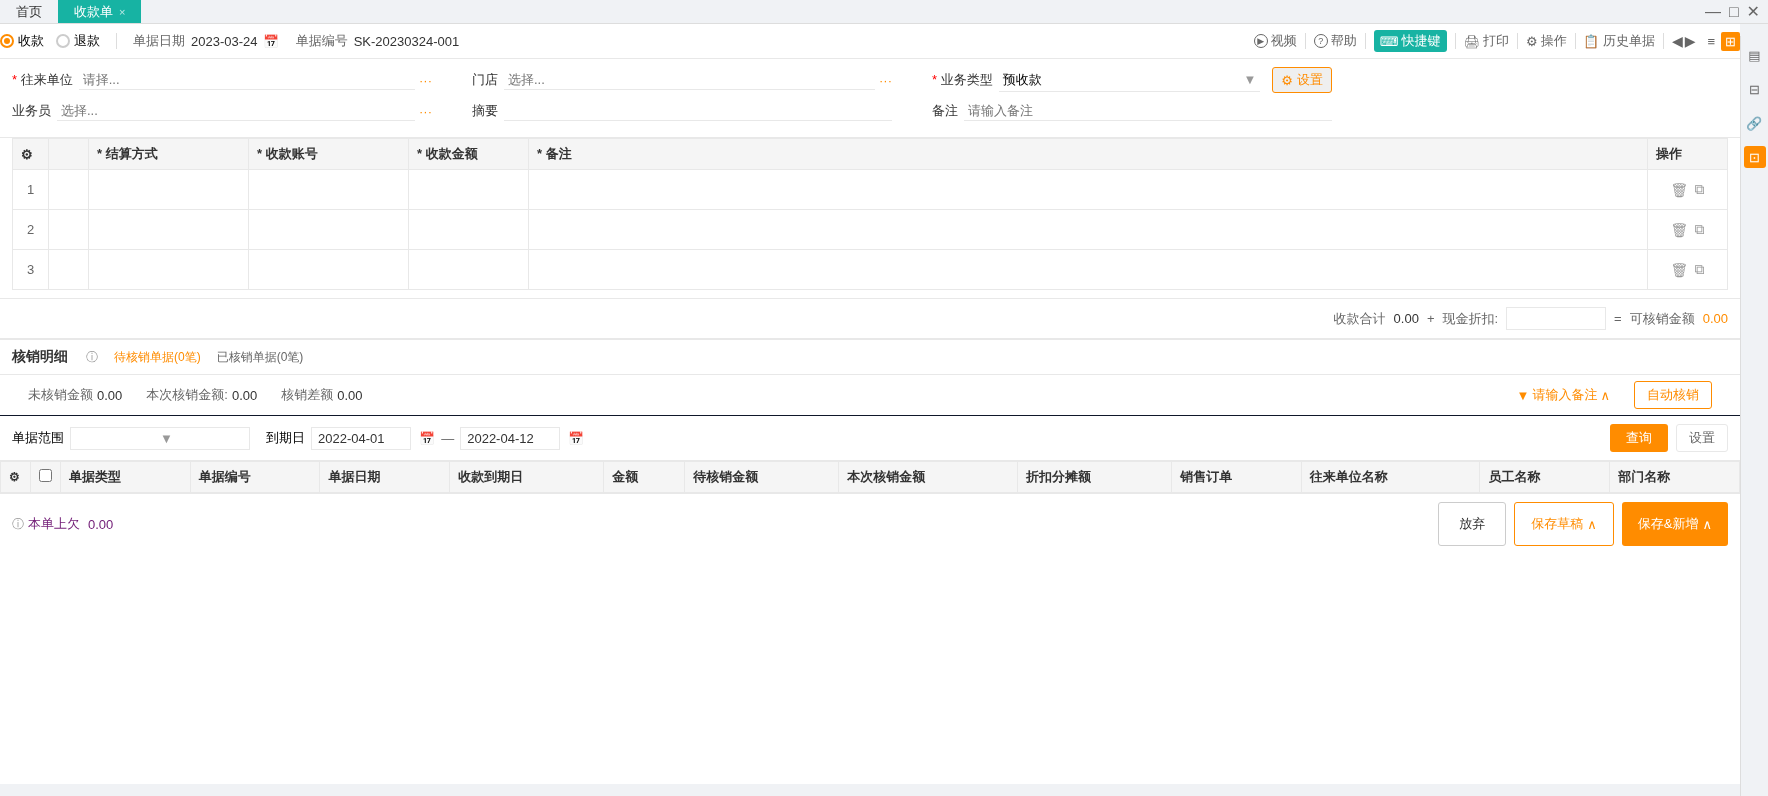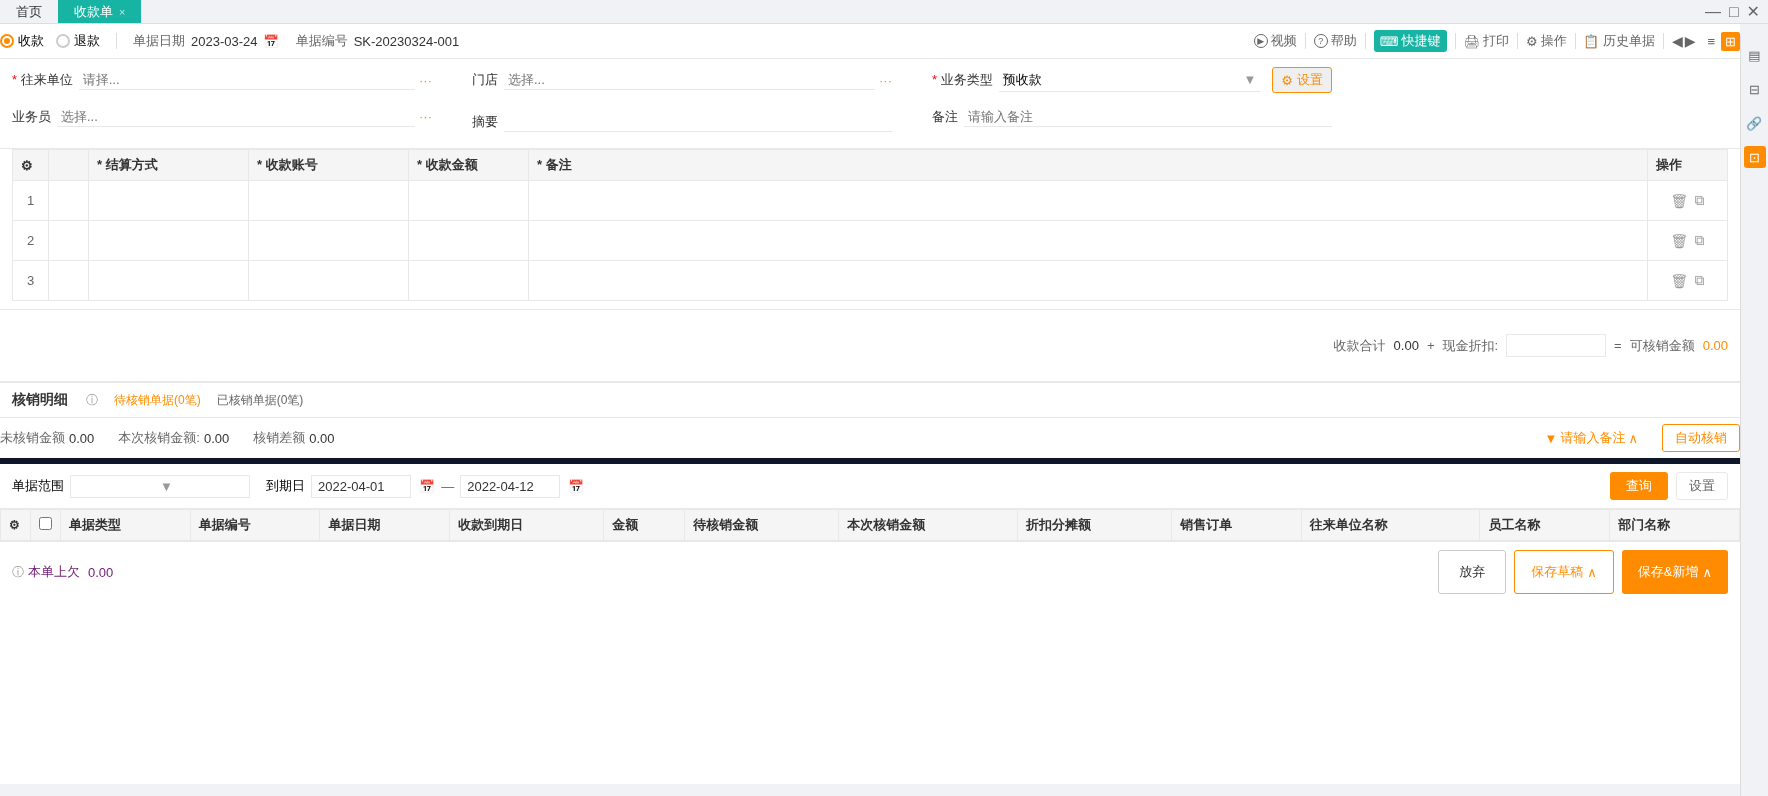--- a/index.html
+++ b/index.html
@@ -272,21 +272,21 @@
     .row-num-cell {
       text-align: center;
       color: #666;
     }
 
     
     .summary-row {
       display: flex;
       align-items: center;
       justify-content: flex-end;
-      padding: 24px 12px;
+      padding: 8px 12px;
       gap: 8px;
       border-top: 1px solid #e8e8e8;
       flex-shrink: 0;
     }
     .summary-label {
       color: #666;
     }
     .summary-value {
       color: #333;
     }
@@ -330,23 +330,23 @@
       cursor: pointer;
       font-size: 12px;
     }
     .hexiao-tab.inactive {
       color: #666;
     }
 
     .hexiao-stats {
       display: flex;
       align-items: center;
-      padding: 6px 0;
+      padding: 6px 28px;
       gap: 24px;
-      border-bottom: 6px solid #0f172a;
+      border-bottom: 1px solid #0f172a;
     }
     .stat-item {
       display: flex;
       align-items: center;
       gap: 4px;
     }
     .stat-label {
       color: #666;
     }
     .stat-value {
@@ -643,21 +643,21 @@
       </div>
     </div>
     <div class="form-row">
 
       <div class="form-field" style="flex:2; max-width:420px;">
         <span class="field-label">业务员</span>
         <input class="field-input" type="text" placeholder="选择..." style="">
         <span class="field-more">···</span>
       </div>
 
-      <div class="form-field" style="flex:2; max-width:420px; margin-left:40px;margin-top:11px;">
+      <div class="form-field" style="flex:2; max-width:420px; margin-left:40px;">
         <span class="field-label">摘要</span>
         <input class="field-input" type="text" style="">
       </div>
 
       <div class="form-field" style="flex:2; max-width:400px; margin-left:40px;">
         <span class="field-label">备注</span>
         <input class="field-input" type="text" placeholder="请输入备注" style="">
       </div>
     </div>
   </div>

